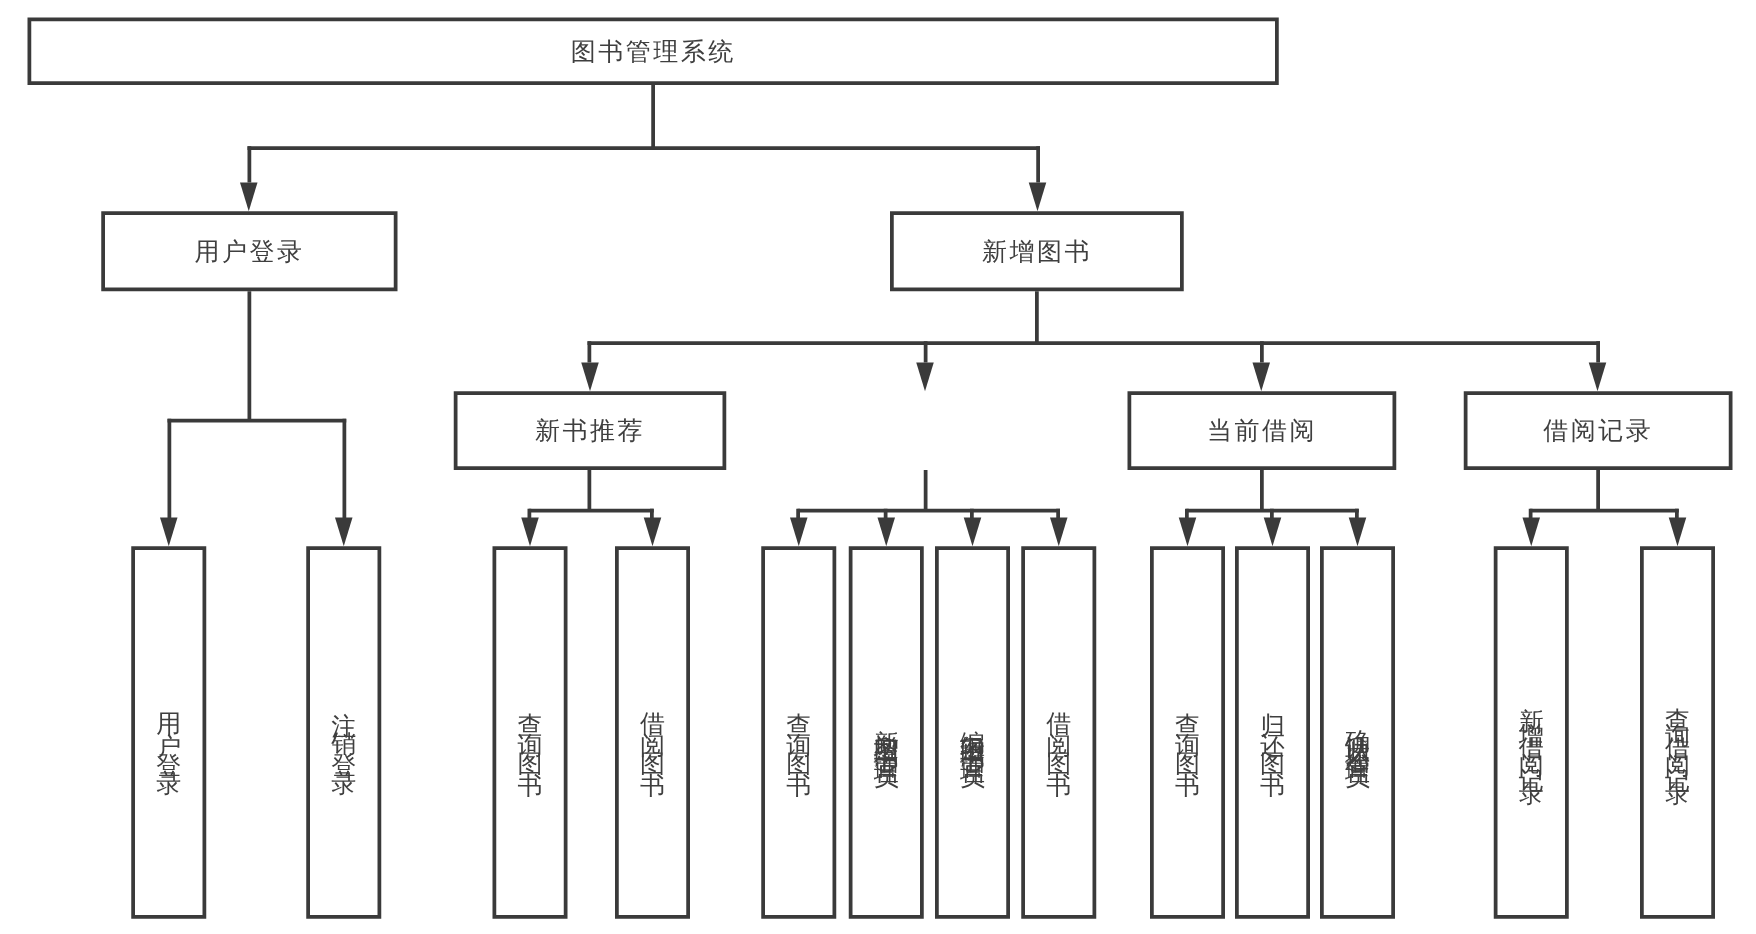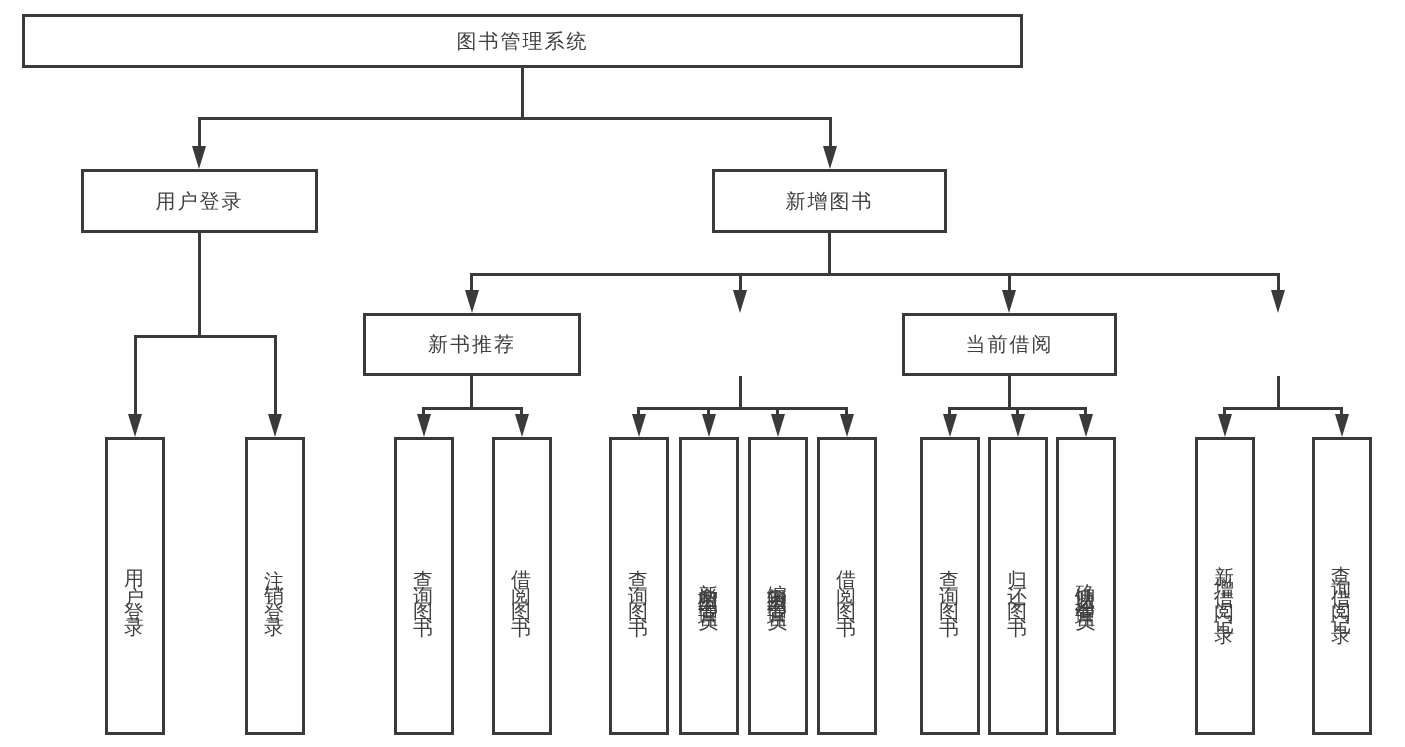--- a/index.html
+++ b/index.html
@@ -97,20 +97,23 @@
   <div class="ar" style="left:1002px;top:290px;"></div>
   <div class="vl" style="left:1277px;top:273px;height:17px;"></div>
   <div class="ar" style="left:1271px;top:290px;"></div>
 
   <div class="box" style="left:363px;top:313px;width:218px;height:63px;">
     <span>新书推荐</span>
   </div>
   <div class="box" style="left:902px;top:313px;width:215px;height:63px;">
     <span>当前借阅</span>
   </div>
+  <div class="box" style="left:1171px;top:313px;width:215px;height:63px;">
+    <span>借阅记录</span>
+  </div>
 
   <div class="vl" style="left:470px;top:376px;height:32px;"></div>
   <div class="hl" style="left:423px;top:407px;width:100px;"></div>
   <div class="vl" style="left:422px;top:407px;height:8px;"></div>
   <div class="ar" style="left:417px;top:414px;"></div>
   <div class="vl" style="left:520px;top:407px;height:8px;"></div>
   <div class="ar" style="left:515px;top:414px;"></div>
 
   <div class="vl" style="left:739px;top:376px;height:32px;"></div>
   <div class="hl" style="left:638px;top:407px;width:210px;"></div>

